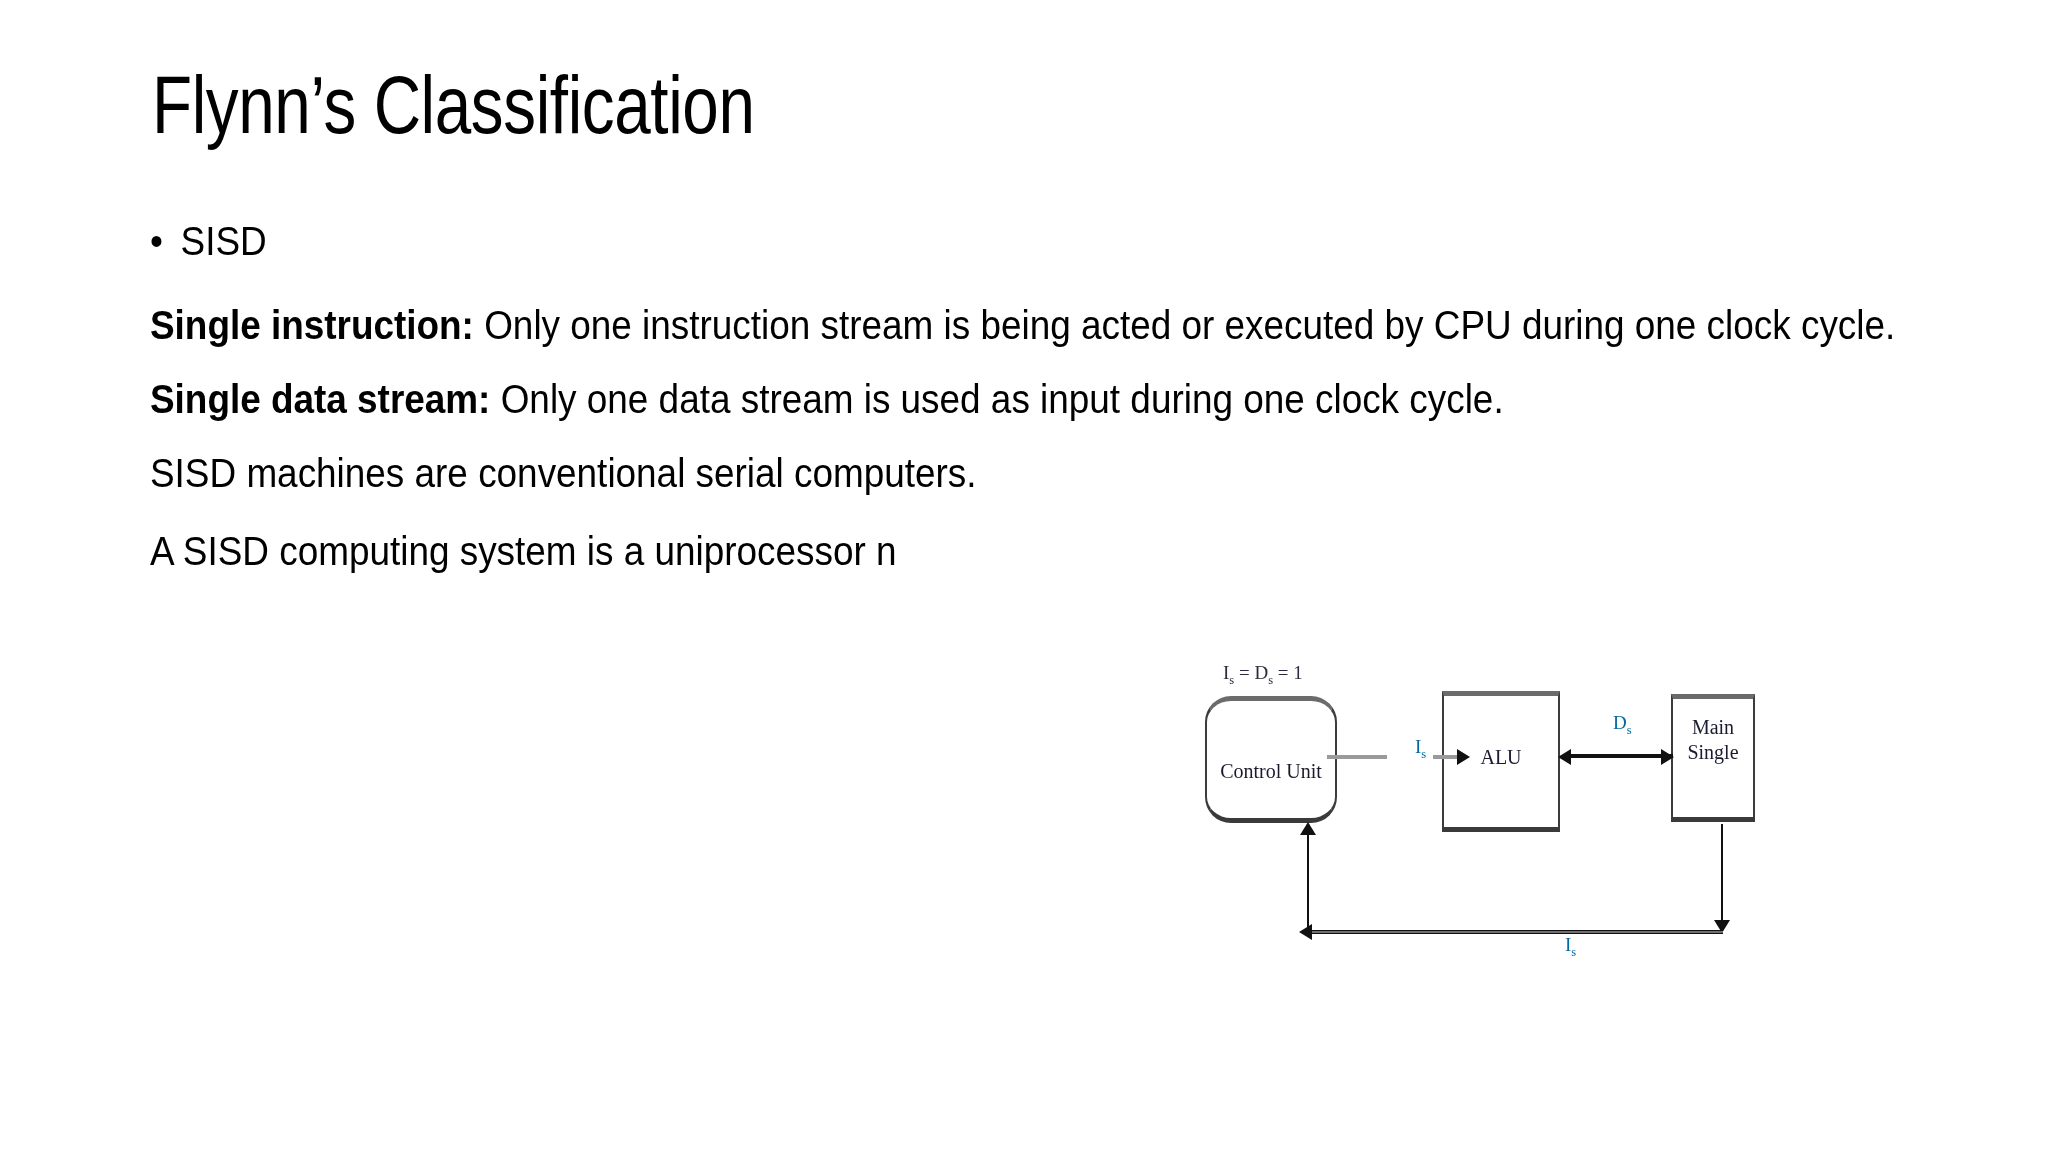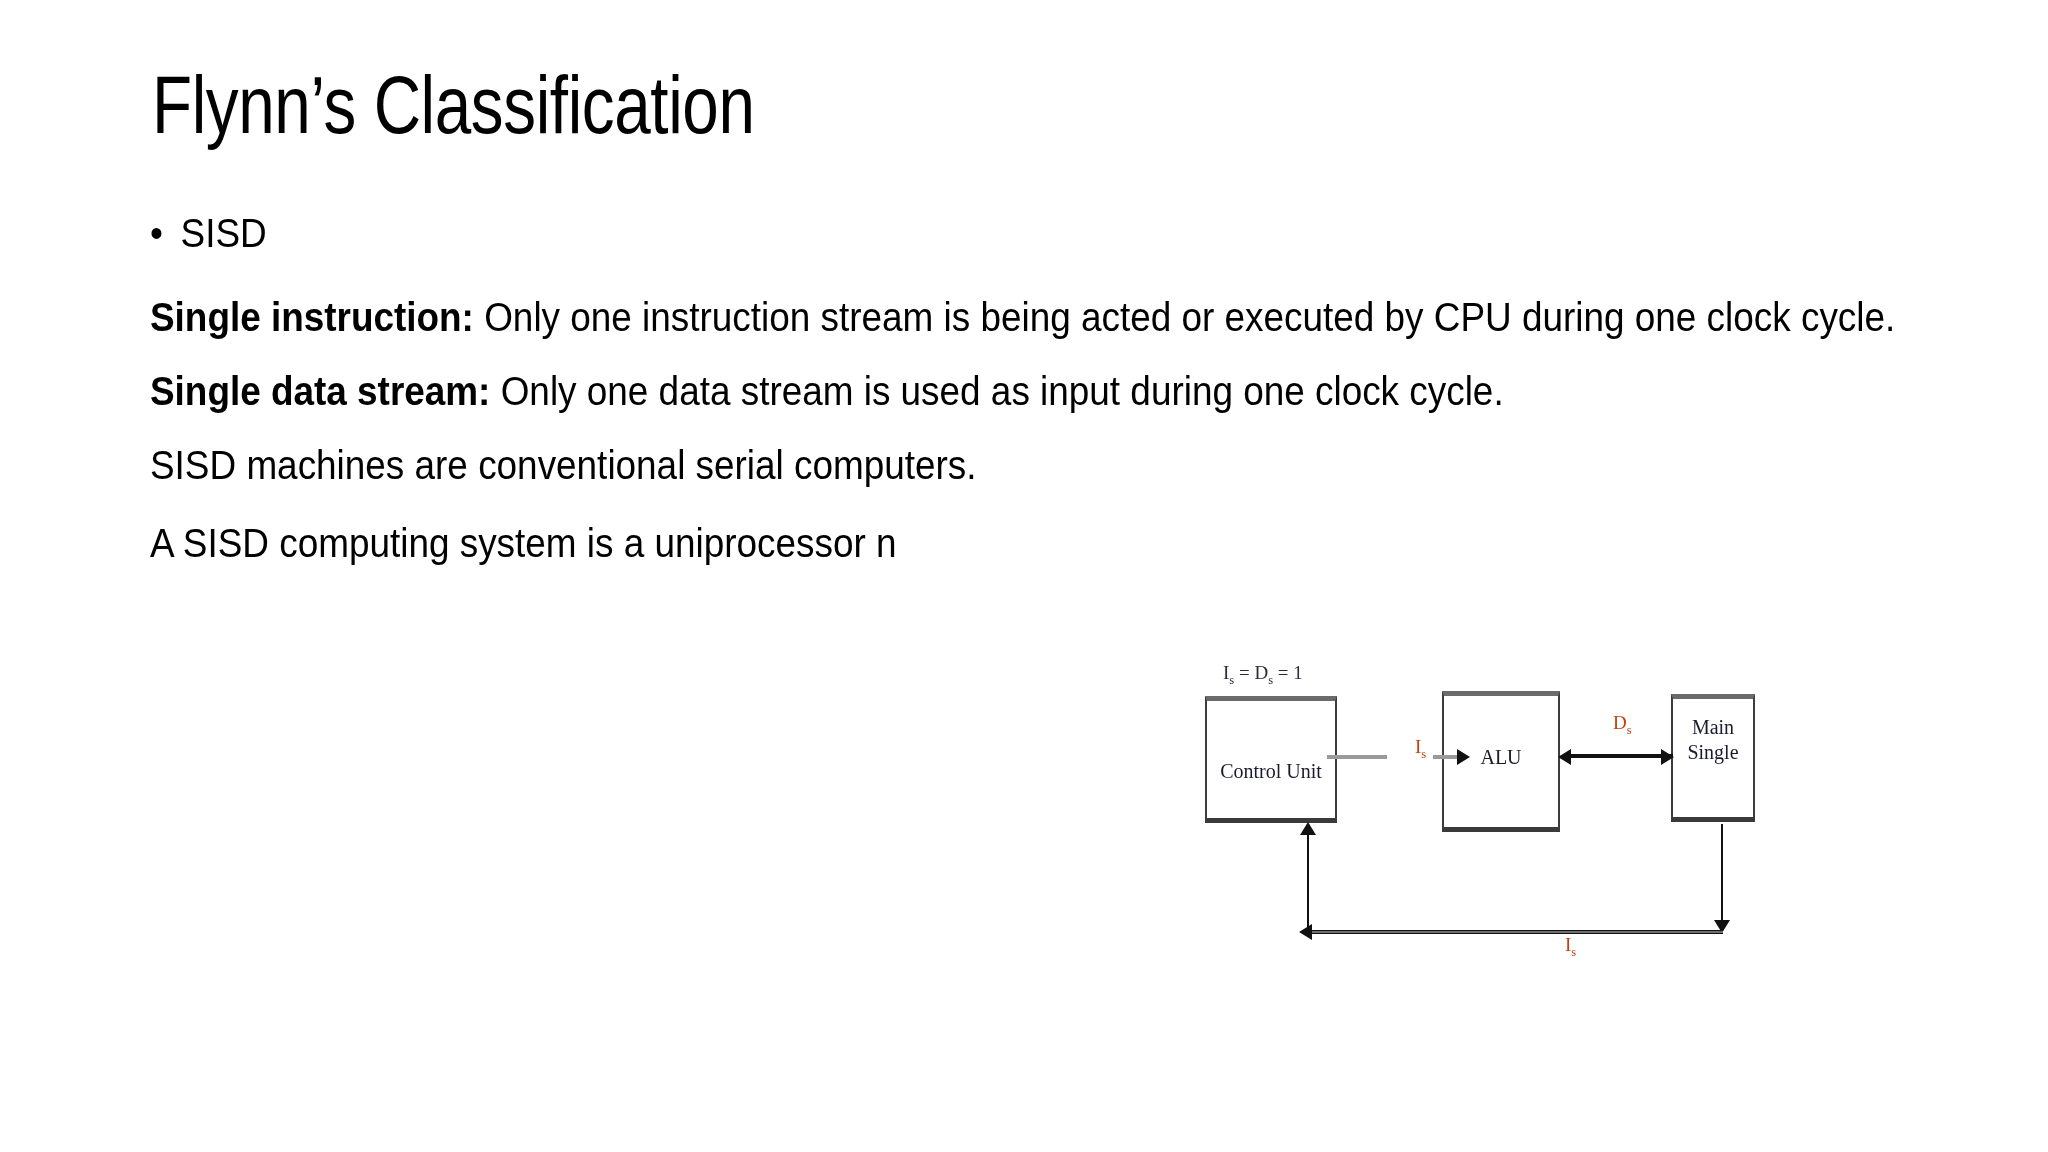--- a/index.html
+++ b/index.html
@@ -35,21 +35,21 @@
     color: #000000;
     white-space: nowrap;
     transform: scaleX(0.80);
     transform-origin: left top;
   }
 
   
   .body-block {
     position: absolute;
     left: 150px;
-    top: 208px;
+    top: 216px;
     width: 1760px;
   }
 
   .para {
     font-size: 41px;
     line-height: 1.22;
     color: #000000;
     margin: 0 0 24px 0;
     transform: scaleX(0.90);
     transform-origin: left top;
@@ -98,20 +98,21 @@
     color: #1a1a2e;
     line-height: 1.25;
   }
 
   .dg-box-control {
     left: 0px;
     top: 34px;
     width: 132px;
     height: 127px;
     align-items: center;
+    border-radius: 26px;
   }
   .dg-box-control .dg-label { transform: translateY(12px); }
 
   .dg-box-alu {
     left: 237px;
     top: 29px;
     width: 118px;
     height: 141px;
   }
   .dg-box-alu .dg-label { transform: translateY(-4px); }
@@ -137,21 +138,21 @@
     color: #2b2b3d;
     white-space: nowrap;
   }
   .dg-top-label sub { font-size: 0.66em; }
 
   
   .dg-arrow-label {
     position: absolute;
     font-family: "Liberation Serif", serif;
     font-size: 19px;
-    color: #c2410c;
+    color: #0369a1;
     white-space: nowrap;
   }
   .dg-arrow-label sub { font-size: 0.66em; }
 
   .dg-lbl-is-top  { left: 210px; top: 74px; }
   .dg-lbl-ds      { left: 408px; top: 50px; }
   .dg-lbl-is-bot  { left: 360px; top: 272px; }
 
   
   .dg-line {

